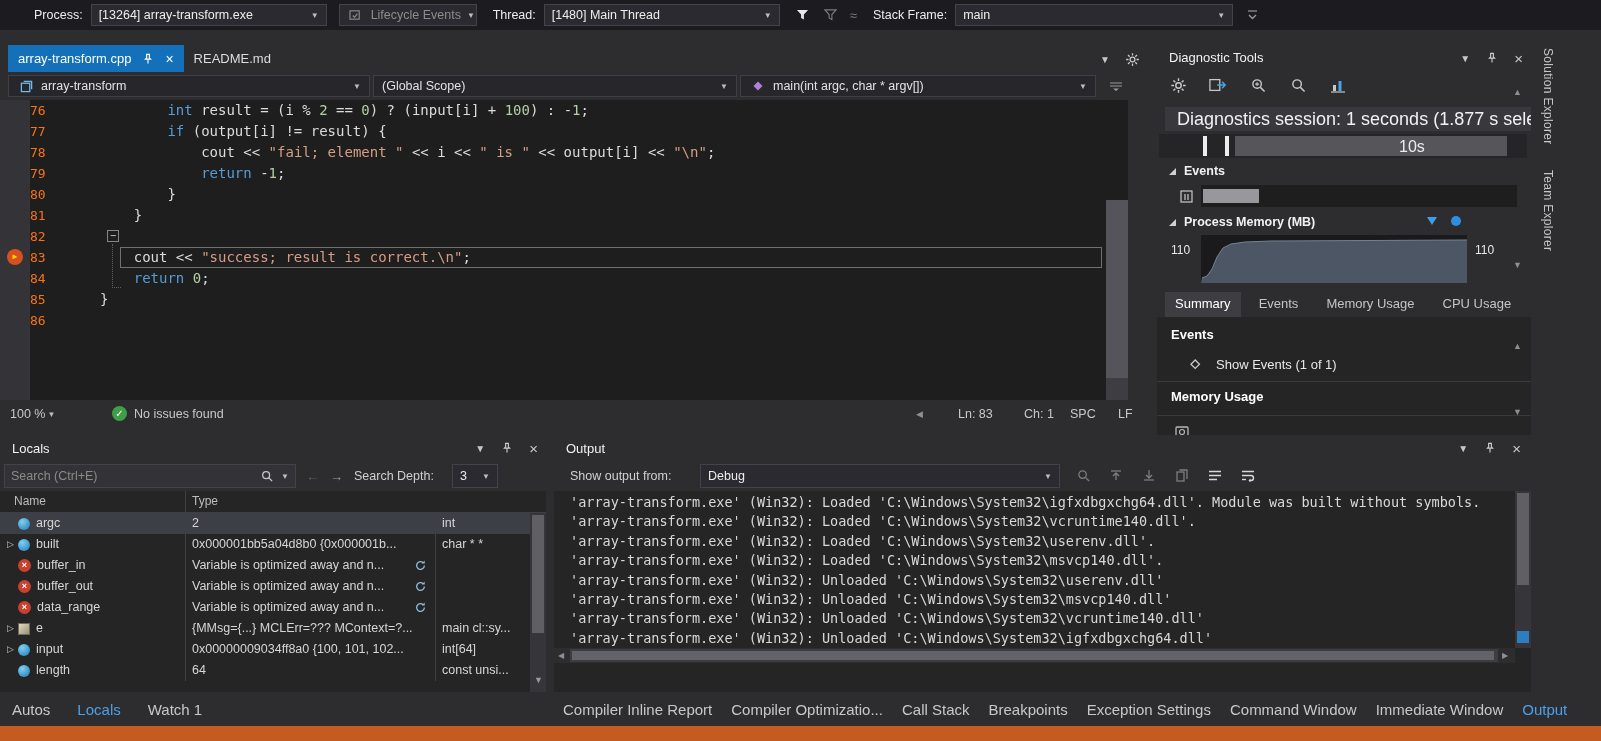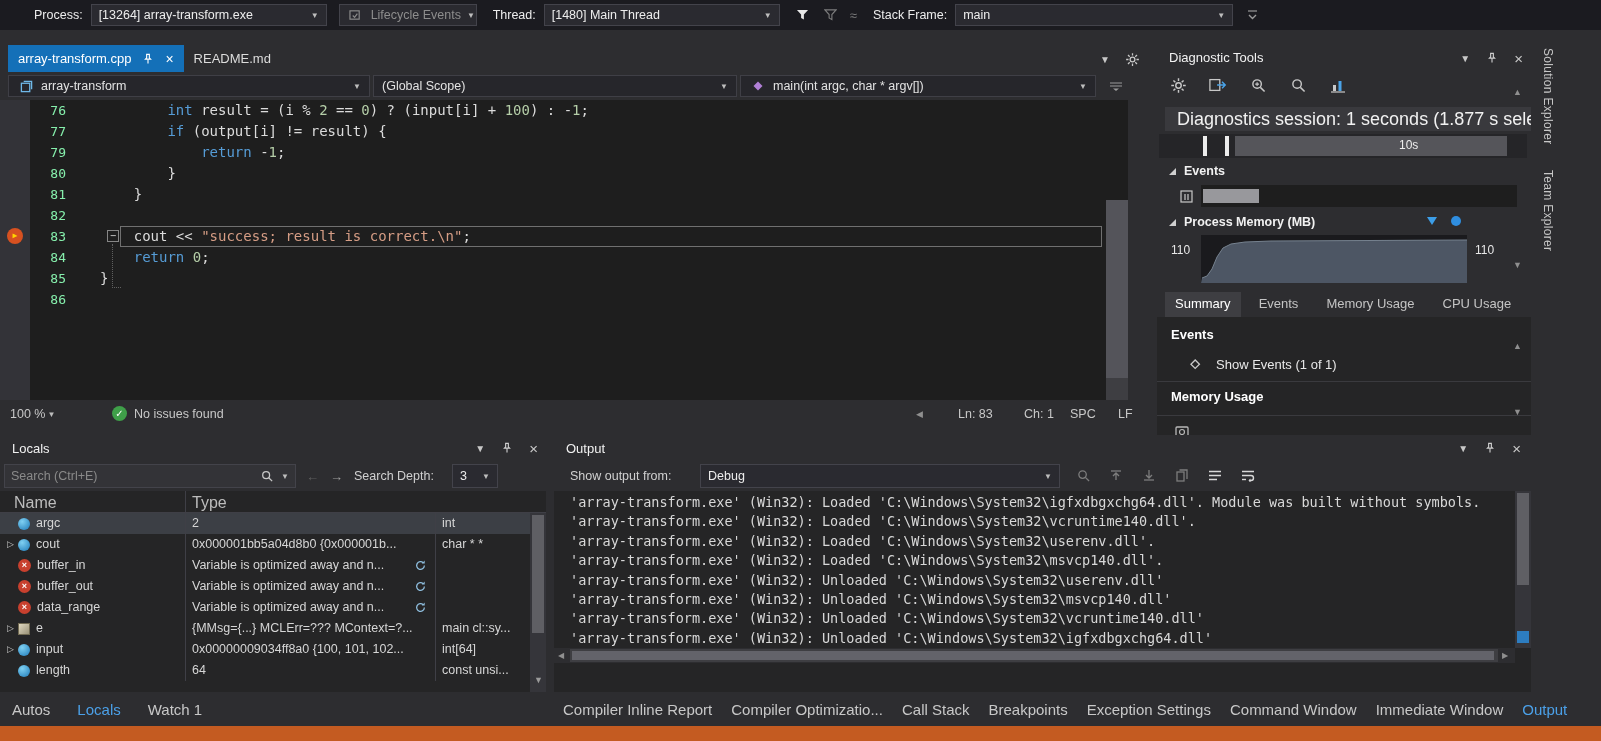--- a/index.html
+++ b/index.html
@@ -37,21 +37,21 @@
 #nav-scope{width:364px}
 #nav-member{width:356px}
 #split-grip{margin-left:8px}
 
 
 #code{left:0;top:100px;width:1128px;height:300px;background:#1e1e1e;font-family:"DejaVu Sans Mono",monospace;font-size:14px;overflow:hidden}
 #gutterbg{left:0;top:0;width:30px;height:300px;background:#333338}
 .cl{display:flex;height:21px;line-height:21px;position:relative}
 .clm{width:30px;flex:none}
 .bp{width:16px;height:16px;border-radius:50%;background:#d75120;color:#ffd400;font-size:8px;line-height:16px;text-align:center;margin:2px 0 0 7px}
-.cln{width:46px;flex:none;text-align:right;padding-right:10px;color:#86efac;font-size:13px}
+.cln{width:46px;flex:none;padding-right:10px;color:#f97316;font-size:13px}
 .clt{flex:1;white-space:pre;color:#dcdcdc;position:relative;padding-left:24px}
 .clt.cur::before{content:"";position:absolute;left:44px;right:26px;top:0;bottom:0;border:1px solid #707070}
 .tk-k{color:#569cd6}.tk-s{color:#d69d85}.tk-n{color:#b5cea8}.tk-p{color:#dcdcdc}
 #fold77{left:107px;top:130px;width:12px;height:12px;border:1px solid #868686;background:#1e1e1e;color:#d0d0d0;font-size:10px;line-height:10px;text-align:center}
 #guide77{left:112px;top:144px;width:9px;height:44px;border-left:1px dotted #606060;border-bottom:1px dotted #606060}
 #esb{left:1106px;top:100px;width:22px;height:300px;background:#3e3e42}
 #esb-thumb{left:1106px;top:100px;width:22px;height:178px;background:#54545a}
 
 
 #estatus{left:0;top:400px;width:1146px;height:28px;background:#2d2d30;font-size:12.5px;color:#c8c8c8}
@@ -66,21 +66,21 @@
 #diag{left:1157px;top:45px;width:374px;height:390px;background:#2d2d30;overflow:hidden}
 #dg-title{left:12px;top:5px;font-size:13px;color:#f2f2f2}
 .winicons{display:flex;gap:13px;align-items:center;color:#c8c8c8}
 #dg-icons{right:8px;top:4px}
 #dg-tools{left:12px;top:31px;display:flex;gap:22px;align-items:center}
 #dg-sess{left:8px;top:62px;width:374px;height:24px;background:#39393d;font-size:18px;color:#f1f1f1;line-height:24px;padding-left:12px;white-space:nowrap}
 #dg-tl{left:2px;top:89px;width:368px;height:24px;background:#252528}
 .tlh{position:absolute;top:2px;width:4px;height:20px;background:#ececec}
 #tlh1{left:44px}#tlh2{left:66px}
 #tlband{position:absolute;left:76px;top:2px;width:272px;height:20px;background:#55555a}
-#tllabel{position:absolute;left:240px;top:4px;font-size:12px;color:#ececec}
+#tllabel{position:absolute;left:240px;top:4px;font-size:16px;color:#ececec}
 .dsec{display:flex;align-items:center;gap:8px;font-size:12.5px;font-weight:bold;color:#f1f1f1}
 .tri{width:0;height:0;border-bottom:7px solid #cfcfcf;border-left:7px solid transparent}
 #dg-sec1{left:12px;top:119px}
 #dg-evicon{left:20px;top:142px}
 #dg-evtrack{left:44px;top:140px;width:316px;height:22px;background:#1e1e1e}
 #dg-evthumb{left:46px;top:144px;width:56px;height:14px;background:#98989c}
 #dg-sec2{left:12px;top:170px}
 #dg-memtri{left:270px;top:172px;width:0;height:0;border-top:8px solid #3c9ee8;border-left:5px solid transparent;border-right:5px solid transparent}
 #dg-memdot{left:294px;top:171px;width:10px;height:10px;border-radius:50%;background:#2f8ee0}
 #dg-110l{left:14px;top:198px;font-size:12px;color:#e8e8e8}
@@ -111,21 +111,21 @@
 #lc-icons{right:8px;top:4px}
 #lc-search{left:0;top:26px;width:546px;height:30px;background:#2d2d30}
 #sbox{position:absolute;left:4px;top:3px;width:292px;height:24px;background:#333337;border:1px solid #43434a;display:flex;align-items:center;padding:0 6px;gap:5px}
 #sbox input{flex:1;background:transparent;border:none;outline:none;color:#bdbdbd;font-size:12.5px;font-family:"Liberation Sans",sans-serif}
 #sbox input::placeholder{color:#8a8a8a}
 .harrow{position:absolute;top:8px;font-size:13px}
 #arr-back{left:306px;color:#5f5f5f}
 #arr-fwd{left:330px;color:#9f9f9f}
 #lc-depthlbl{position:absolute;left:354px;top:8px;font-size:12.5px;color:#d0d0d0}
 #lc-depthdd{position:absolute;left:452px;top:3px;width:46px;height:24px}
-#lc-ghead{position:absolute;left:0;top:56px;width:546px;height:22px;background:#252526;border-bottom:1px solid #3f3f46;display:flex;font-size:16px;color:#bdbdbd}
+#lc-ghead{position:absolute;left:0;top:56px;width:546px;height:22px;background:#252526;border-bottom:1px solid #3f3f46;display:flex;font-size:12px;color:#bdbdbd}
 .lhc{padding:3px 0 0 6px;border-right:1px solid #3f3f46;height:22px}
 .lhc.c0{width:186px;padding-left:14px}.lhc.c1{width:250px}.lhc.c2{flex:1;border-right:none}
 #lc-rows{position:absolute;left:0;top:78px;width:612px;height:179px}
 .lrow{display:flex;height:21px;line-height:21px;font-size:12.5px;color:#d6d6d6}
 .lrow.sel{background:#3c3f45}
 .lrow .c0{width:186px;display:flex;align-items:center;padding-left:4px;border-right:1px solid #3f3f46;overflow:hidden}
 .lrow .c1{width:250px;display:flex;align-items:center;justify-content:space-between;padding:0 6px;border-right:1px solid #3f3f46;overflow:hidden}
 .lrow .c2{flex:1;padding-left:6px;overflow:hidden;white-space:nowrap}
 .exp{width:13px;font-size:9px;color:#c8c8c8;text-align:center;flex:none}
 .vic{width:12px;height:12px;margin:0 6px 0 1px;flex:none}
@@ -286,20 +286,25 @@
           <div class="cln">76</div>
           <div class="clt">        <span class="tk-k">int</span><span class="tk-p"> result = (i % </span><span class="tk-n">2</span><span class="tk-p"> == </span><span class="tk-n">0</span><span class="tk-p">) ? (input[i] + </span><span class="tk-n">100</span><span class="tk-p">) : -</span><span class="tk-n">1</span><span class="tk-p">;</span></div>
         </div>
         <div class="cl">
           <div class="clm"></div>
           <div class="cln">77</div>
           <div class="clt">        <span class="tk-k">if</span><span class="tk-p"> (output[i] != result) {</span></div>
         </div>
         <div class="cl">
           <div class="clm"></div>
+          <div class="cln">78</div>
+          <div class="clt">            <span class="tk-p">cout &lt;&lt; </span><span class="tk-s">"fail; element "</span><span class="tk-p"> &lt;&lt; i &lt;&lt; </span><span class="tk-s">" is "</span><span class="tk-p"> &lt;&lt; output[i] &lt;&lt; </span><span class="tk-s">"\n"</span><span class="tk-p">;</span></div>
+        </div>
+        <div class="cl">
+          <div class="clm"></div>
           <div class="cln">79</div>
           <div class="clt">            <span class="tk-k">return</span><span class="tk-p"> -</span><span class="tk-n">1</span><span class="tk-p">;</span></div>
         </div>
         <div class="cl">
           <div class="clm"></div>
           <div class="cln">80</div>
           <div class="clt">        <span class="tk-p">}</span></div>
         </div>
         <div class="cl">
           <div class="clm"></div>
@@ -523,21 +528,21 @@
           </div>
           <div class="c1">
             <span class="lval">2</span>
           </div>
           <div class="c2">int</div>
         </div>
         <div class="lrow">
           <div class="c0">
             <span class="exp">▷</span>
             <span class="vic var"></span>
-            <span>cout</span>
+            <span>built</span>
           </div>
           <div class="c1">
             <span class="lval">0x000001bb5a04d8b0 {0x000001b...</span>
           </div>
           <div class="c2">char * *</div>
         </div>
         <div class="lrow">
           <div class="c0">
             <span class="exp"></span>
             <span class="vic err">×</span>

